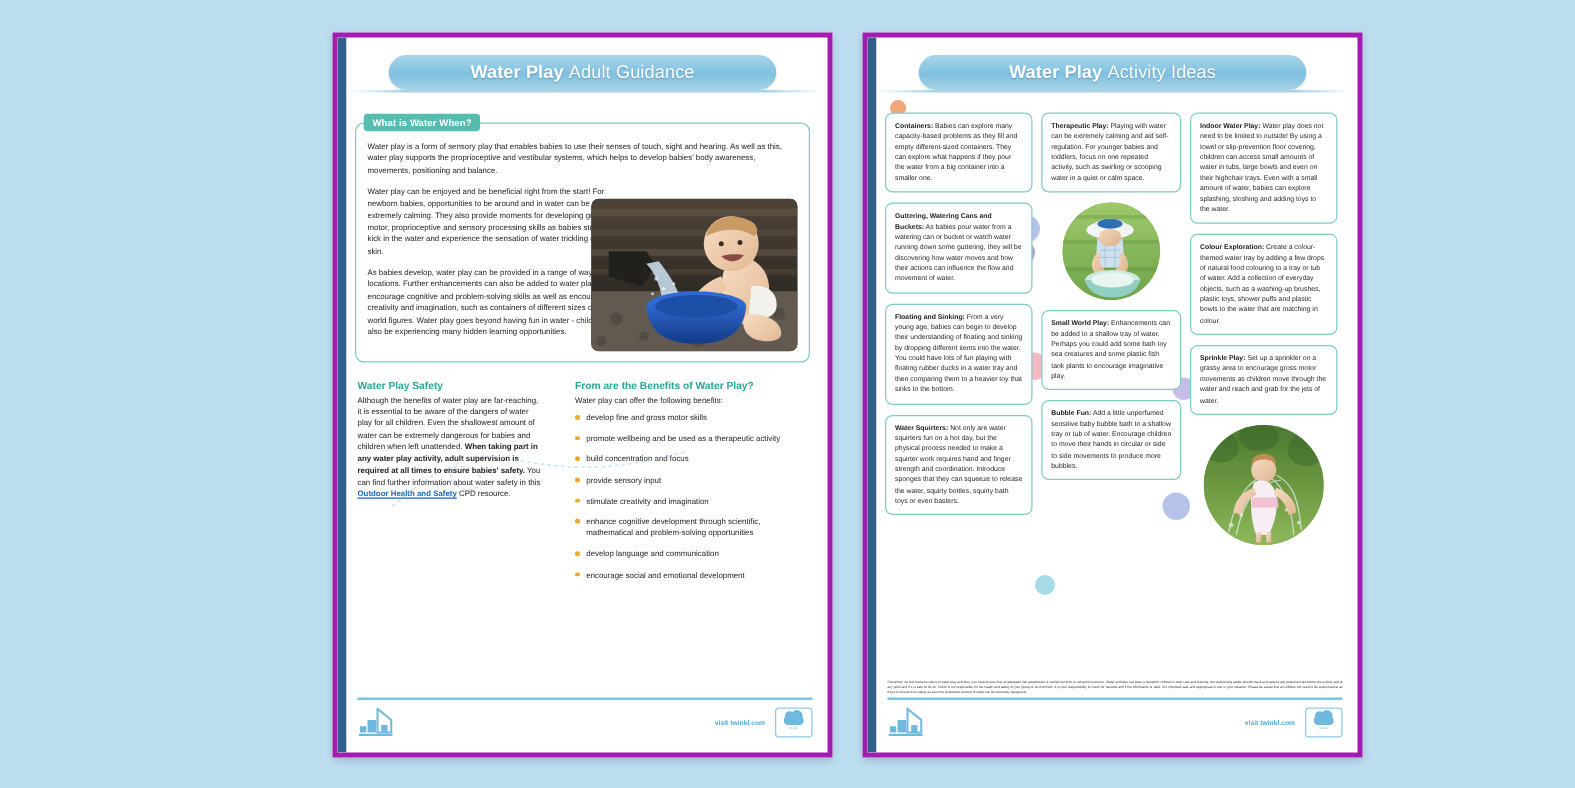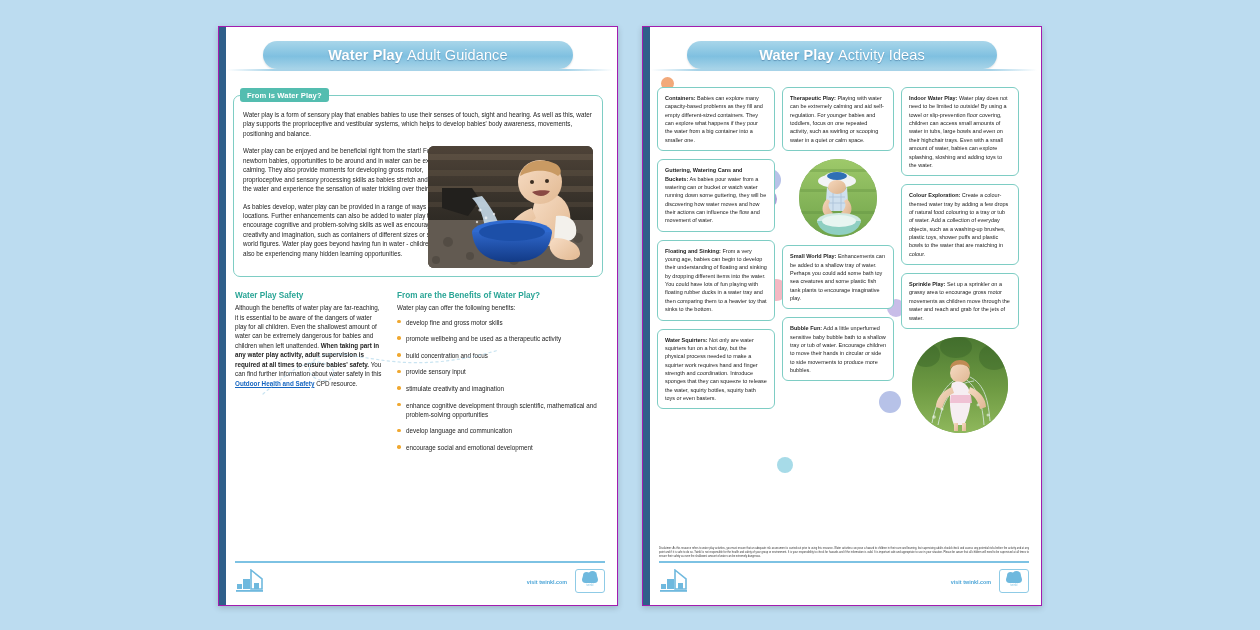--- a/index.html
+++ b/index.html
@@ -8,23 +8,24 @@
     background: #bcdcf0;
     font-family: "Liberation Sans", sans-serif;
     overflow: hidden;
   }
   .stage { position: relative; width: 1260px; height: 630px; }
 
   
   .page {
     position: absolute;
     background: #ffffff;
-    border: 1px solid #a21caf;
+    border: 4px solid #a21caf;
     box-shadow: 0 2px 6px rgba(0,0,0,.18);
     overflow: hidden;
+    margin-left: 48px;
   }
   #page-1 { left: 218px; top: 26px; width: 400px; height: 580px; }
   #page-2 { left: 642px; top: 26px; width: 400px; height: 580px; }
 
   
   .edge-bar {
     position: absolute; left: 0; top: 0; width: 7px; height: 100%;
     background: #2f5f8a;
   }
   #page-2 .edge-bar { background: #2f5f8a; }
@@ -84,21 +85,21 @@
   .photo-main {
     position: absolute;
     right: 9px; bottom: 8px;
     width: 165px; height: 122px;
     border-radius: 6px;
     overflow: hidden;
     background: #3a3630;
   }
 
   
-  .cols { display: flex; gap: 14px; margin-top: 14px; padding: 0 2px; }
+  .cols { display: flex; gap: 26px; margin-top: 14px; padding: 0 2px; }
   .col-a { width: 148px; }
   .col-b { flex: 1; }
   .h-teal {
     color: #2aa596; font-size: 8.2px; font-weight: bold;
     margin-bottom: 3px;
   }
   .body-sm { font-size: 6.3px; line-height: 1.5; color: #1c1c1c; }
   .body-sm b { font-weight: bold; }
   .link-y { color: #1565c0; font-weight: bold; }
   .lead-sm { font-size: 6.3px; line-height: 1.5; color: #1c1c1c; margin-bottom: 5px; }
@@ -190,21 +191,21 @@
     <div class="banner-wrap">
       <div class="banner">
         <div class="t"><b>Water Play </b><span>Adult Guidance</span></div>
       </div>
       <div class="banner-rule"></div>
     </div>
 
     <div class="p1-body">
 
       <div class="panel">
-        <div class="panel-tag">From is Water Play?</div>
+        <div class="panel-tag">What is Water When?</div>
         <p>Water play is a form of sensory play that enables babies to use their senses of touch, sight and hearing. As well as this, water play supports the proprioceptive and vestibular systems, which helps to develop babies' body awareness, movements, positioning and balance.</p>
         <p class="p-narrow">Water play can be enjoyed and be beneficial right from the start! For newborn babies, opportunities to be around and in water can be extremely calming. They also provide moments for developing gross motor, proprioceptive and sensory processing skills as babies stretch and kick in the water and experience the sensation of water trickling over their skin.</p>
         <p class="p-narrow">As babies develop, water play can be provided in a range of ways and locations. Further enhancements can also be added to water play to encourage cognitive and problem-solving skills as well as encouraging creativity and imagination, such as containers of different sizes or small world figures. Water play goes beyond having fun in water - children will also be experiencing many hidden learning opportunities.</p>
 
         <div class="photo-main">
           <svg width="165" height="122" viewBox="0 0 165 122" xmlns="http://www.w3.org/2000/svg">
             <defs>
               <linearGradient id="deck" x1="0" y1="0" x2="0" y2="1">
                 <stop offset="0%" stop-color="#4e4338"></stop>
                   <stop offset="60%" stop-color="#2f2b25"></stop>

